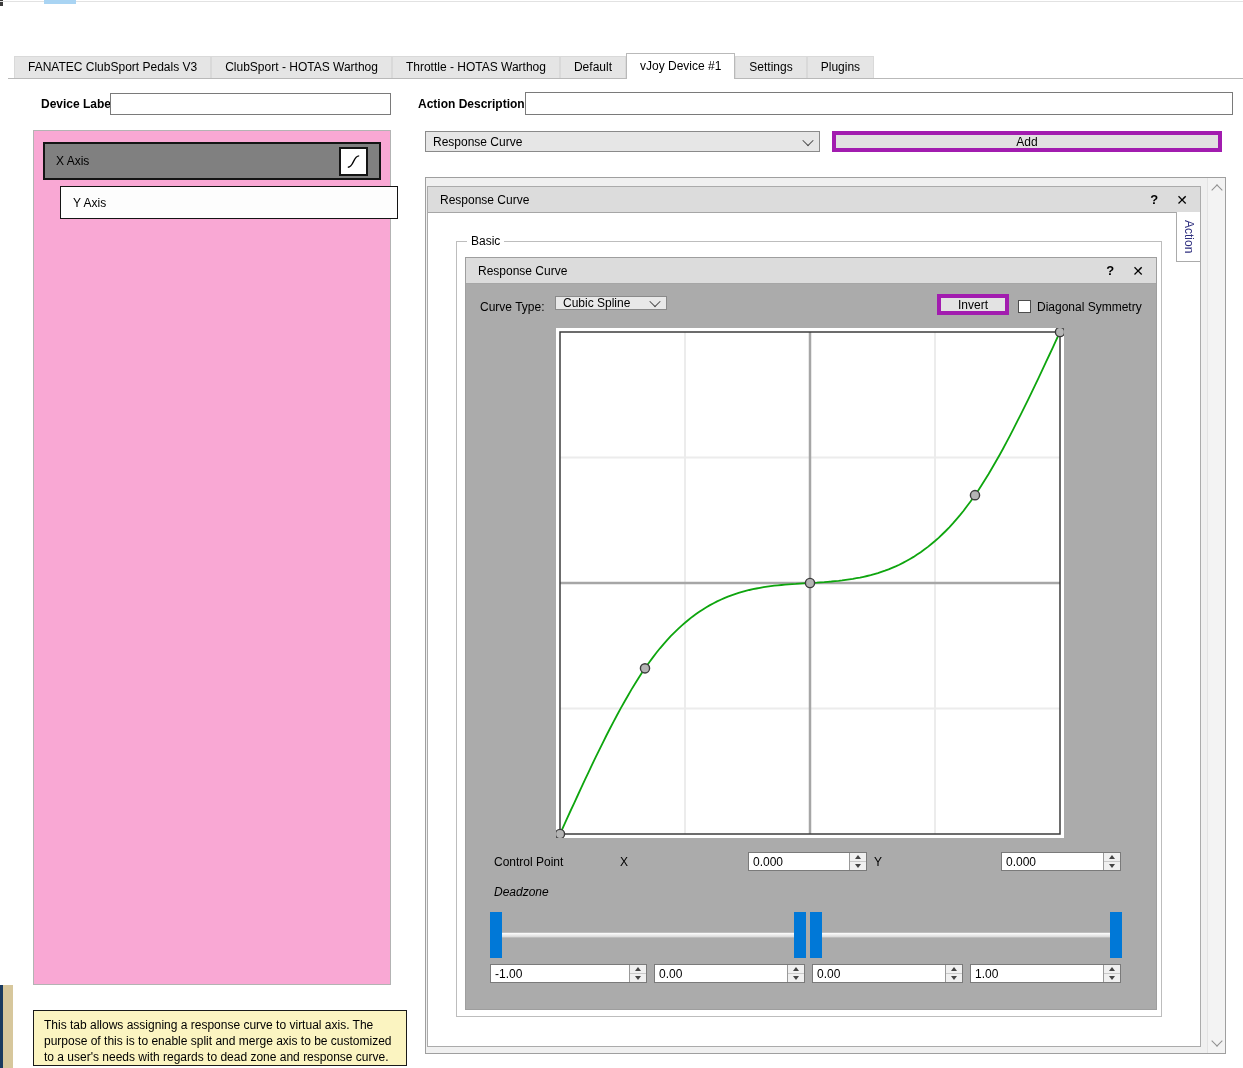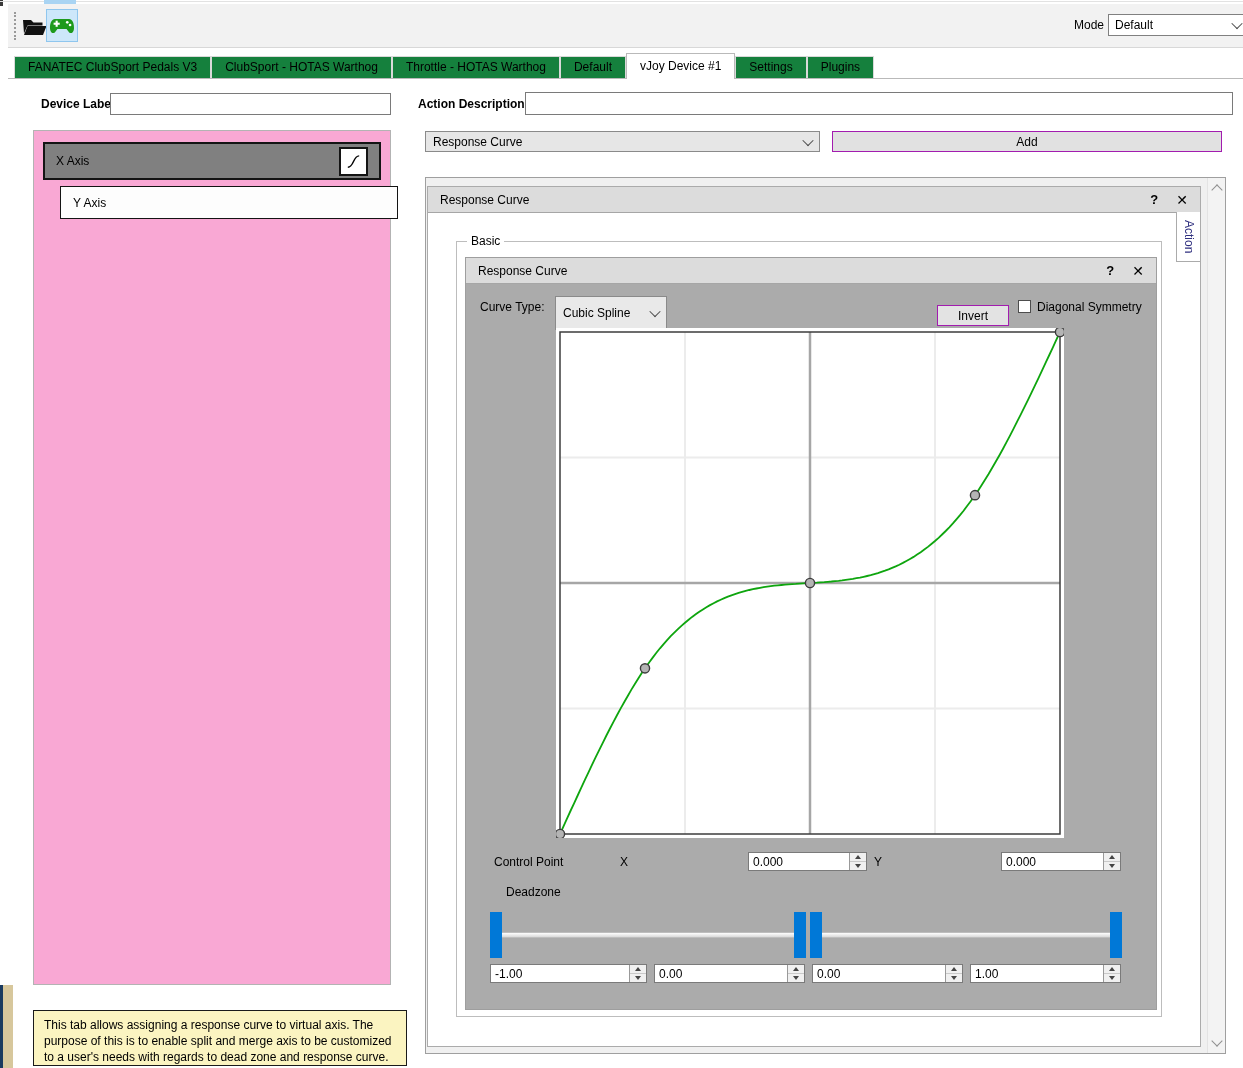--- a/index.html
+++ b/index.html
@@ -14,38 +14,38 @@
   .tb-btn.toggled{background:#cde7fa;border:1px solid #8fc6ee;}
   .mode-select{background:#fff;border:1px solid #808080;display:flex;align-items:center;padding:0 6px;}
   .mode-select .chev{margin-left:auto;}
 
   
   .chev{width:7px;height:7px;border-right:1.6px solid #4a4a4a;border-bottom:1.6px solid #4a4a4a;
         transform:rotate(45deg) translate(-1px,-1px);display:inline-block;}
 
   
   .tabbar{border-bottom:1px solid #b9b9b9;display:flex;align-items:flex-end;padding-left:6px;}
-  .tab{height:21px;line-height:21px;padding:0 13px;background:#15803d;border:1px solid #d9d9d9;
+  .tab{height:21px;line-height:21px;padding:0 13px;background:#e5e5e5;border:1px solid #d9d9d9;
        border-bottom:none;white-space:nowrap;}
   .tab.active{height:25px;line-height:25px;background:#fff;border-color:#b9b9b9;margin-bottom:-1px;
        position:relative;z-index:2;}
 
   .lbl-bold{font-weight:bold;padding-left:8px;}
   .text-input{background:#fff;border:1px solid #7a7a7a;}
 
   
   .left-panel{background:#f9a8d4;border:1px solid #b3b3b3;}
   .axis-item-sel{background:#808080;border:2px solid #141414;display:flex;align-items:center;padding:0 11px;}
   .axis-item{background:#fdfdfd;border:1px solid #141414;display:flex;align-items:center;padding:0 12px;}
   .curve-mini{margin-left:auto;width:25px;height:25px;background:#fff;border:2px solid #141414;
        display:flex;align-items:center;justify-content:center;}
 
   .combo{background:#e6e6e6;border:1px solid #8a8a8a;display:flex;align-items:center;padding:0 7px;}
   .combo .chev{margin-left:auto;}
-  .btn{background:#e1e1e1;border:1px solid #a21caf;display:flex;align-items:center;justify-content:center;}
+  .btn{background:#e1e1e1;border:4px solid #a21caf;display:flex;align-items:center;justify-content:center;}
 
   
   .scroll-area{background:#f0f0f0;border:1px solid #9f9f9f;}
   .vscroll{position:absolute;right:0;top:0;bottom:0;width:17px;background:#f3f3f3;border-left:1px solid #e3e3e3;}
   .sb-chev{position:absolute;left:5px;width:7px;height:7px;border-right:1.6px solid #8f8f8f;border-bottom:1.6px solid #8f8f8f;}
   .sb-up{top:8px;transform:rotate(-135deg);}
   .sb-down{bottom:8px;transform:rotate(45deg);}
 
   .panel{background:#fff;border:1px solid #ababab;}
   .panel-header{height:25px;background:#dcdcdc;border-bottom:1px solid #a6a6a6;display:flex;
@@ -85,43 +85,20 @@
 <body>
 
 <div class="page">
 
   <div class="abs" style="left:0;top:0;width:3px;height:6px;background:#3a3a3a;"></div>
   <div class="abs" style="left:0;top:1px;width:1243px;height:1px;background:#e2e2e2;"></div>
   <div class="abs" style="left:44px;top:0;width:32px;height:4px;background:#a9d4f3;"></div>
   <div class="abs" style="left:0;top:985px;width:3px;height:83px;background:#1a3a5f;"></div>
   <div class="abs" style="left:3px;top:985px;width:10px;height:83px;background:#d7c79c;"></div>
 
-  <div class="abs toolbar" style="left:8px;top:4px;width:1235px;height:44px;">
-    <div class="abs tb-handle" style="left:6px;top:8px;height:28px;"></div>
-    <div class="abs tb-btn" style="left:12px;top:9px;width:30px;height:26px;">
-      <svg width="26" height="20" viewBox="0 0 26 20">
-        <path d="M1,4 h8 l2.5,2.5 h9 v3 h-15 l-3.5,8 z" fill="#111"></path>
-        <path d="M5.5,10 h19 l-3.5,9 h-19 z" fill="#111"></path>
-      </svg>
-    </div>
-    <div class="abs tb-btn toggled" style="left:38px;top:5px;width:32px;height:33px;">
-      <svg width="28" height="20" viewBox="0 0 32 22">
-        <path d="M8,3 C3.5,3 2,9 2.3,14 C2.5,18.5 6,20.5 8,18 L10.8,14.5 H21.2 L24,18 C26,20.5 29.5,18.5 29.7,14 C30,9 28.5,3 24,3 Z" fill="#1d9a1d"></path>
-        <rect x="6.4" y="7.2" width="7" height="2.4" fill="#fff"></rect>
-        <rect x="8.7" y="4.9" width="2.4" height="7" fill="#fff"></rect>
-        <circle cx="22" cy="6.8" r="1.5" fill="#fff"></circle>
-        <circle cx="25.2" cy="9.8" r="1.5" fill="#fff"></circle>
-      </svg>
-    </div>
-    <span class="abs" style="left:1066px;top:14px;">Mode</span>
-    <div class="abs mode-select" style="left:1100px;top:10px;width:140px;height:22px;">
-      <span>Default</span>
-      <span class="chev"></span>
-    </div>
-  </div>
 
   <div class="abs tabbar" style="left:8px;top:53px;width:1235px;height:26px;">
     <div class="tab"><span>FANATEC ClubSport Pedals V3</span></div>
     <div class="tab"><span>ClubSport - HOTAS Warthog</span></div>
     <div class="tab"><span>Throttle - HOTAS Warthog</span></div>
     <div class="tab"><span>Default</span></div>
     <div class="tab active"><span>vJoy Device #1</span></div>
     <div class="tab"><span>Settings</span></div>
     <div class="tab"><span>Plugins</span></div>
   </div>
@@ -176,25 +153,25 @@
         <div class="abs inner-panel" style="left:8px;top:15px;width:692px;height:753px;">
           <div class="panel-header">
             <span class="panel-title">Response Curve</span>
             <span class="panel-q">?</span>
             <span class="panel-x">✕</span>
           </div>
 
           <div class="inner-body">
 
             <span class="abs" style="left:14px;top:17px;">Curve Type:</span>
-            <div class="abs combo" style="left:89px;top:13px;width:112px;height:34px;background:#e9e9e9;">
+            <div class="abs combo" style="left:89px;top:13px;width:112px;height:14px;background:#e9e9e9;">
               <span>Cubic Spline</span>
               <span class="chev"></span>
             </div>
-            <div class="abs btn" style="left:471px;top:22px;width:72px;height:21px;background:#e3e3e3;">
+            <div class="abs btn" style="left:471px;top:11px;width:72px;height:21px;background:#e3e3e3;">
               <span>Invert</span>
             </div>
             <span class="abs checkbox" style="left:552px;top:17px;width:13px;height:13px;"></span>
             <span class="abs" style="left:571px;top:17px;">Diagonal Symmetry</span>
 
             <div class="abs" id="curve-chart" style="left:90px;top:45px;width:508px;height:510px;background:#fff;"><svg width="508" height="510" viewBox="0 0 508 510">
                   <rect x="4" y="4" width="500" height="502" fill="#ffffff"></rect>
                   <line x1="129" y1="4" x2="129" y2="506" stroke="#ececec" stroke-width="2"></line>
                   <line x1="4" y1="129.5" x2="504" y2="129.5" stroke="#ececec" stroke-width="2"></line>
                   <line x1="379" y1="4" x2="379" y2="506" stroke="#ececec" stroke-width="2"></line>
@@ -229,21 +206,21 @@
               <span class="spin-btns">
                 <span class="spin-up">
                     <i class="tri-up"></i>
                   </span>
                 <span class="spin-down">
                     <i class="tri-down"></i>
                   </span>
               </span>
             </div>
 
-            <span class="abs" style="left:40px;top:602px;">Deadzone</span>
+            <span class="abs" style="left:28px;top:602px;font-style:italic;">Deadzone</span>
 
             <div class="slider" style="left:24px;top:629px;width:316px;height:46px;">
               <span class="groove"></span>
               <span class="handle" style="left:0;"></span>
               <span class="handle" style="left:304px;"></span>
             </div>
             <div class="slider" style="left:344px;top:629px;width:312px;height:46px;">
               <span class="groove"></span>
               <span class="handle" style="left:0;"></span>
               <span class="handle" style="left:300px;"></span>

